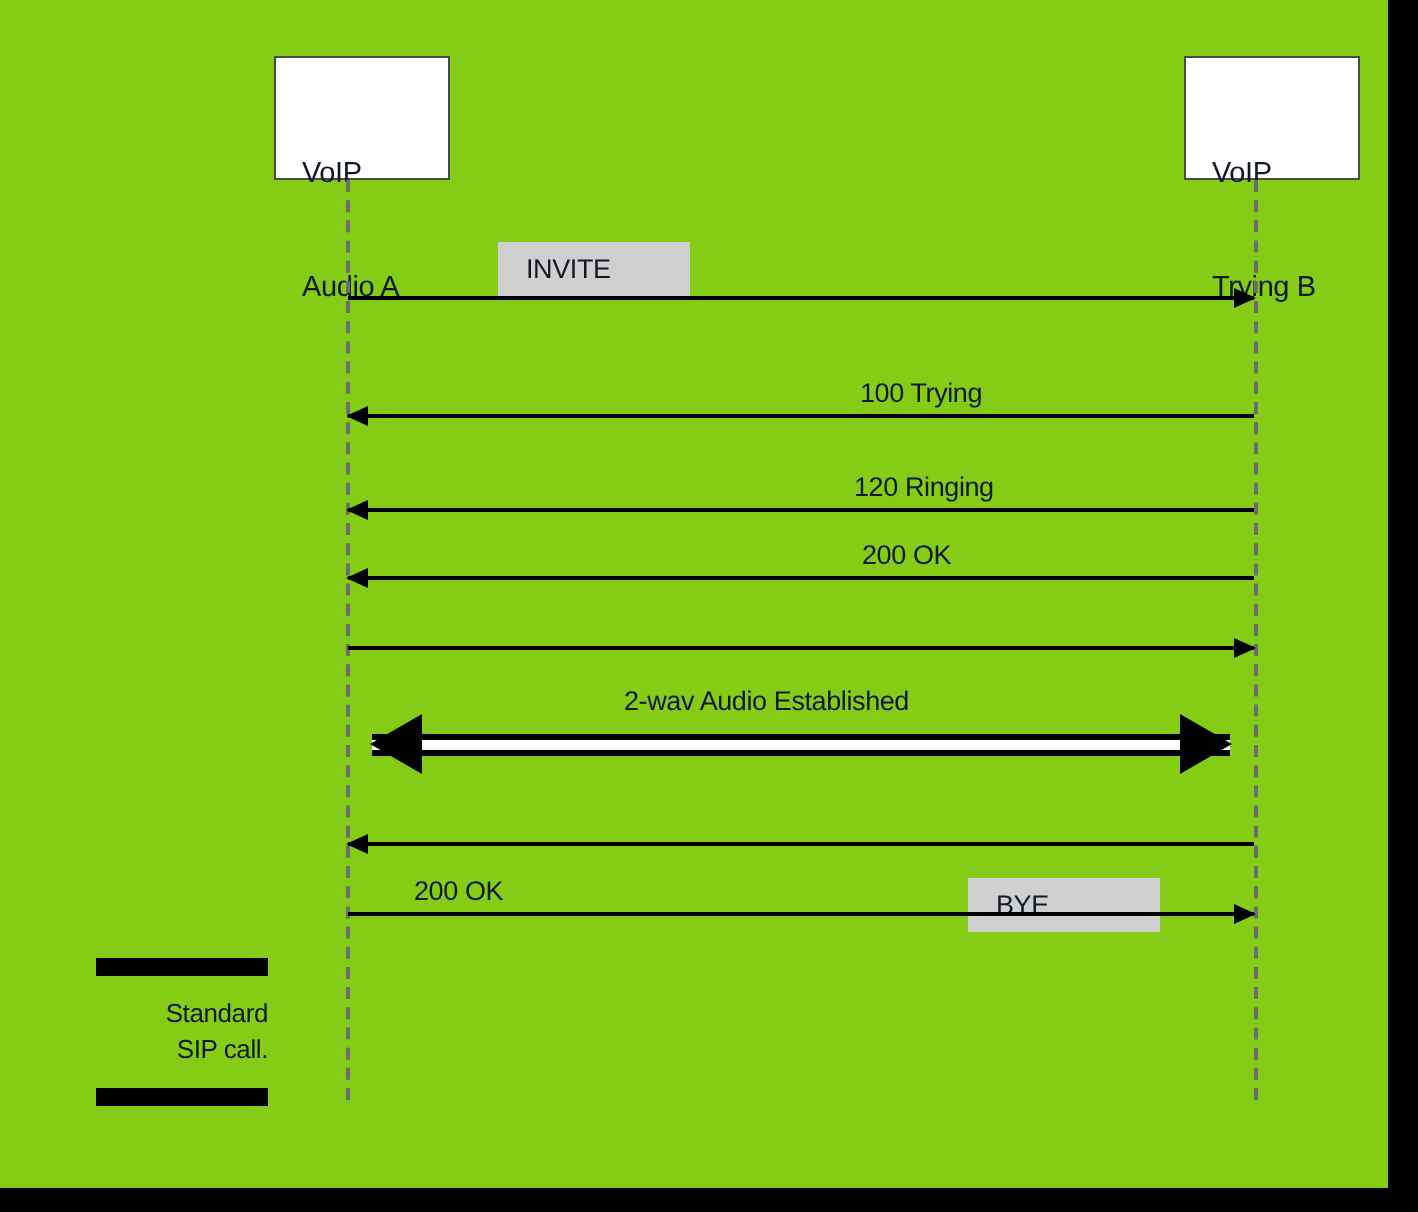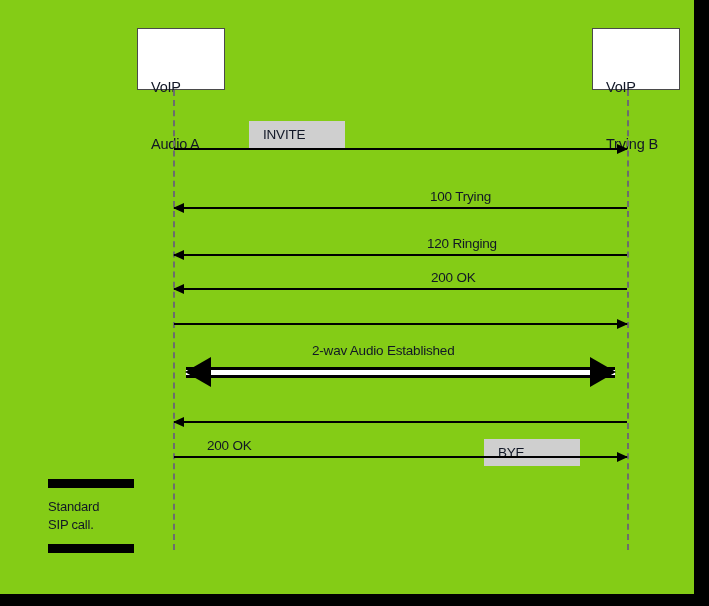--- a/index.html
+++ b/index.html
@@ -134,21 +134,21 @@
     border-right: 26px solid #000000;
   }
   .audio .bighead.right {
     right: -1px;
     border-left: 26px solid #000000;
   }
 
   
   .caption {
     position: absolute;
-    text-align: left;
+    text-align: right;
     color: #111726;
     font-size: 13px;
     line-height: 18px;
     letter-spacing: -0.2px;
   }
   .caption .rule {
     height: 9px;
     background: #000000;
     width: 100%;
   }

